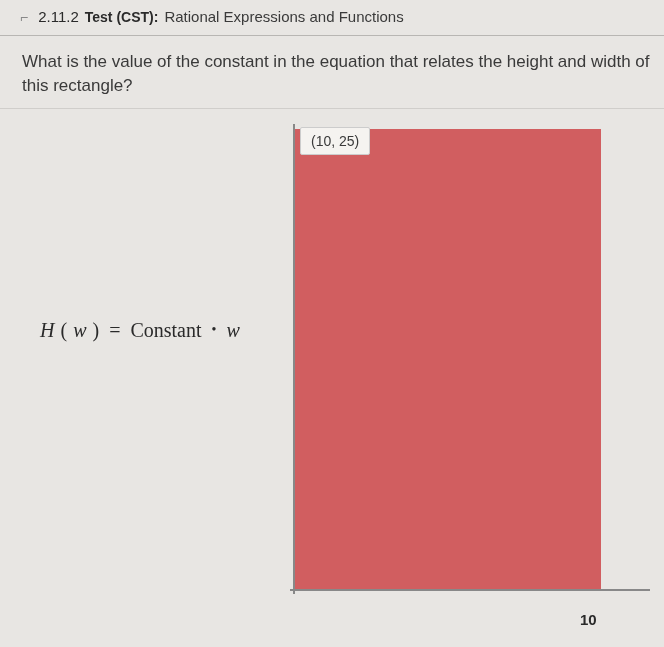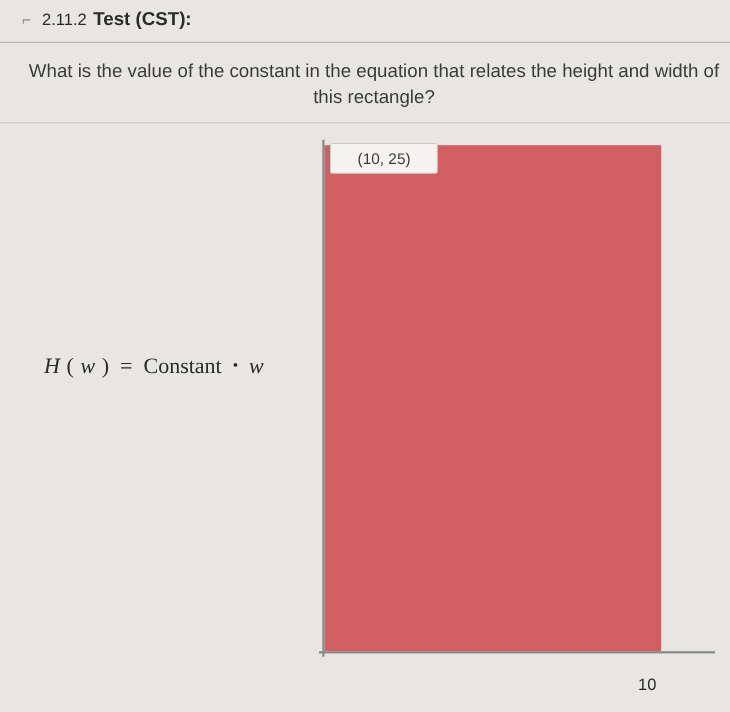--- a/index.html
+++ b/index.html
@@ -27,34 +27,33 @@
       font-size: 14px;
       margin-right: 4px;
     }
     .section-number {
       font-weight: normal;
       font-size: 15px;
       color: #2a2a2a;
     }
     .test-label {
       font-weight: bold;
-      font-size: 17px;
+      font-size: 14px;
       color: #2a2a2a;
     }
     .test-title {
       font-size: 15px;
       color: #3a3a3a;
     }
     .question {
       padding: 14px 6px 10px 22px;
       font-size: 17px;
       color: #3a3a3a;
       line-height: 1.4;
       border-bottom: 1px solid #d0cecb;
-      text-align: center;
     }
     .content {
       position: relative;
       flex: 1;
       height: 560px;
     }
     .formula {
       position: absolute;
       left: 40px;
       top: 210px;
@@ -113,42 +112,43 @@
       width: 306px;
       height: 460px;
       background: #d15e60;
     }
     .point-label {
       position: absolute;
       left: 300px;
       top: 18px;
       background: #f5f3f0;
       border: 1px solid #ccc;
-      padding: 5px 24px;
+      padding: 5px 10px;
       font-size: 14px;
       color: #3a3a3a;
       border-radius: 2px;
       white-space: nowrap;
     }
     .width-label {
       position: absolute;
       left: 580px;
       top: 502px;
       font-size: 15px;
-      font-weight: normal;
+      font-weight: bold;
       color: #2a2a2a;
     }
   </style>
 </head>
 <body>
 
 <div class="header">
   <span class="breadcrumb-icon">⌐</span>
   <span class="section-number">2.11.2</span>
   <span class="test-label">Test (CST):</span>
+  <span class="test-title">Rational Expressions and Functions</span>
 </div>
 
 <div class="question">What is the value of the constant in the equation that relates the height and width of this rectangle?</div>
 
 <div class="content">
   <div class="formula">
     <span class="func">H</span>
       <span class="paren">(</span>
       <span class="func">w</span>
       <span class="paren">)</span>

